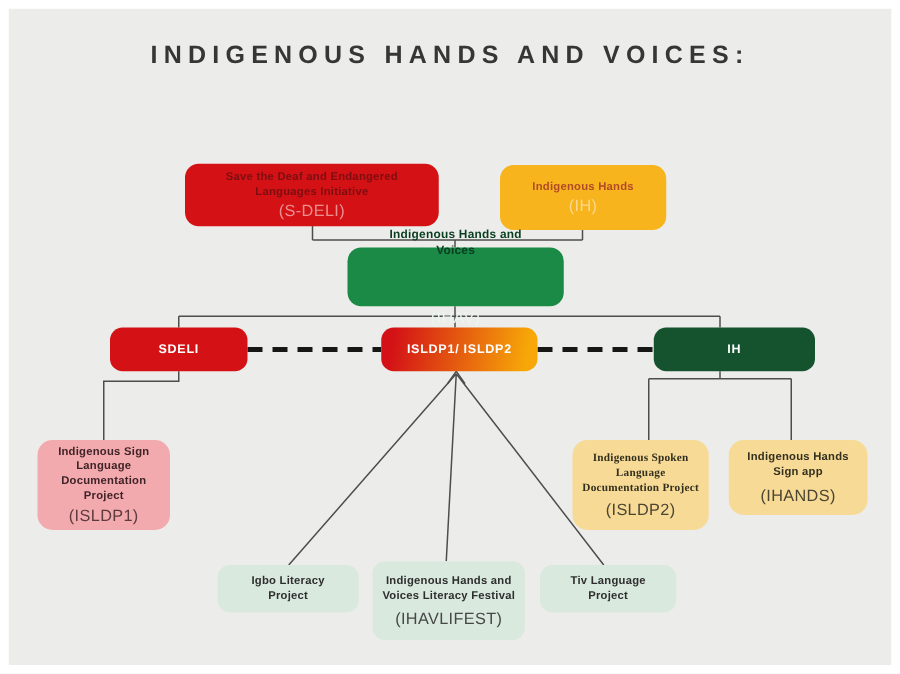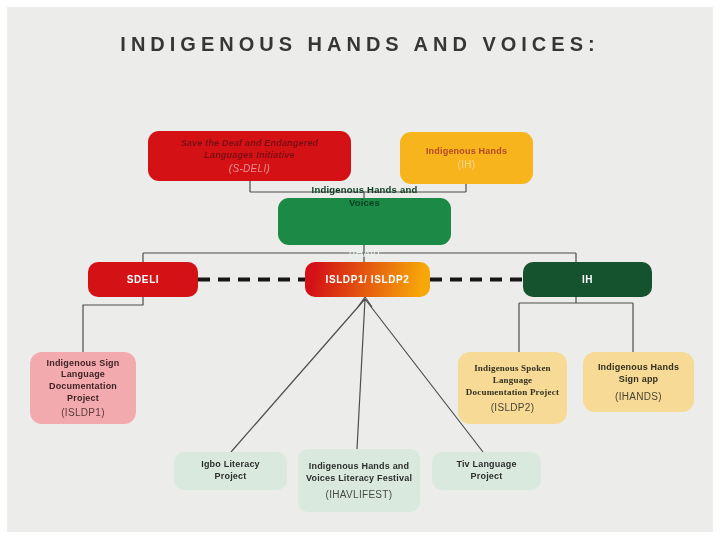--- a/index.html
+++ b/index.html
@@ -16,24 +16,24 @@
     color:#363636;font-size:20px;font-weight:600;letter-spacing:5px;
     line-height:27px;
   }
   svg.connectors{position:absolute;left:0;top:0;}
   .node{
     position:absolute;box-sizing:border-box;
     display:flex;flex-direction:column;align-items:center;justify-content:center;
     text-align:center;border-radius:11px;
   }
   .node .t{font-weight:bold;font-size:9px;line-height:1.3;letter-spacing:0.2px;}
-  .node .a{font-size:10px;margin-top:2px;letter-spacing:0.3px;}
+  .node .a{font-size:13px;margin-top:2px;letter-spacing:0.3px;}
 
   
-  .n-sdeli-top{left:148px;top:131px;width:203px;height:50px;background:#d41216;padding:0 12px;font-style:italic;}
+  .n-sdeli-top{left:148px;top:131px;width:203px;height:50px;background:#d41216;padding:0 12px;}
   .n-sdeli-top .t{color:#7c0e11;}
   .n-sdeli-top .a{color:#ea8f91;}
   .n-ih-top{left:400px;top:132px;width:133px;height:52px;background:#f7b41d;padding:0 10px;}
   .n-ih-top .t{color:#b14a27;}
   .n-ih-top .a{color:#fad98b;}
   
   .n-ihav{left:278px;top:198px;width:173px;height:47px;background:#1a8a46;padding:16px 20px;gap:37px;}
   .n-ihav .t{color:#093d20;font-size:9.5px;}
   .n-ihav .a{color:#eaf6f0;}
   

